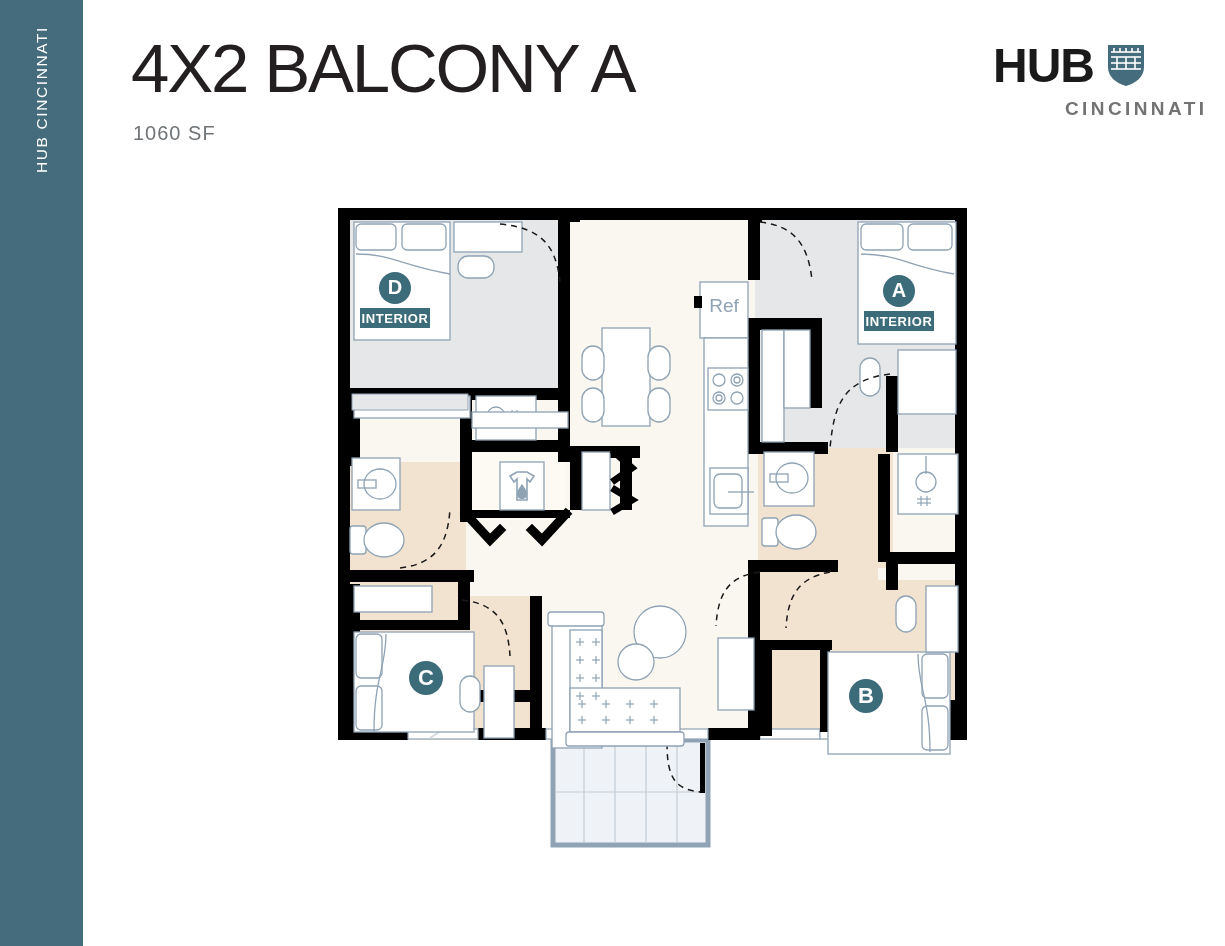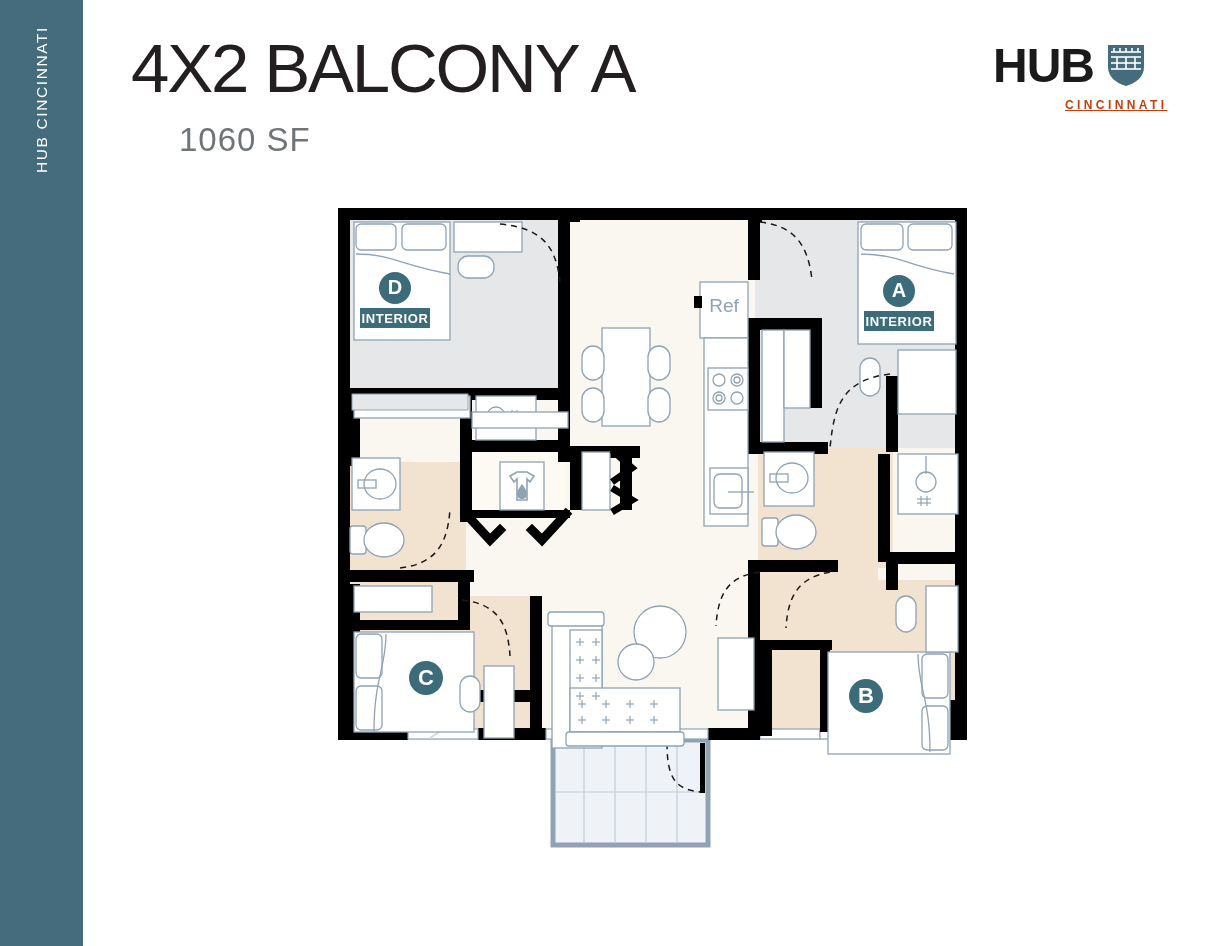--- a/index.html
+++ b/index.html
@@ -34,40 +34,38 @@
   #title {
     position: absolute; left: 131px; top: 34px;
     font-size: 69px; line-height: 1;
     font-weight: 400;
     letter-spacing: -2.2px;
     color: #231f20;
     white-space: nowrap;
   }
   #subtitle {
     position: absolute; left: 133px; top: 123px;
-    font-size: 33px; line-height: 1;
+    font-size: 20px; line-height: 1;
     color: #6f7478;
     letter-spacing: 1px;
     font-weight: 400;
-    margin-left: 46px;
   }
 
   
   #logo { position: absolute; left: 993px; top: 42px; width: 190px; height: 72px; text-align: right; }
   #logo-word {
     position: absolute; left: 0; top: 0;
     font-size: 48px; font-weight: 700; letter-spacing: -1px;
     color: #1a1a1a; line-height: 1;
   }
   #logo-crest { position: absolute; left: 113px; top: 1px; }
   #logo-city {
     position: absolute; left: 72px; top: 56px;
-    font-size: 12px; font-weight: 700; letter-spacing: 3.4px;
-    color: #c2410c;
-    text-decoration: underline;
+    font-size: 19px; font-weight: 700; letter-spacing: 3.4px;
+    color: #737373;
   }
 
   
   #plan { position: absolute; left: 330px; top: 200px; width: 645px; height: 650px; }
   #plan svg { display: block; }
 
   .badge-text { font-family: "Liberation Sans", sans-serif; font-weight: 700; fill:#ffffff; }
 </style>
 </head>
 <body>

